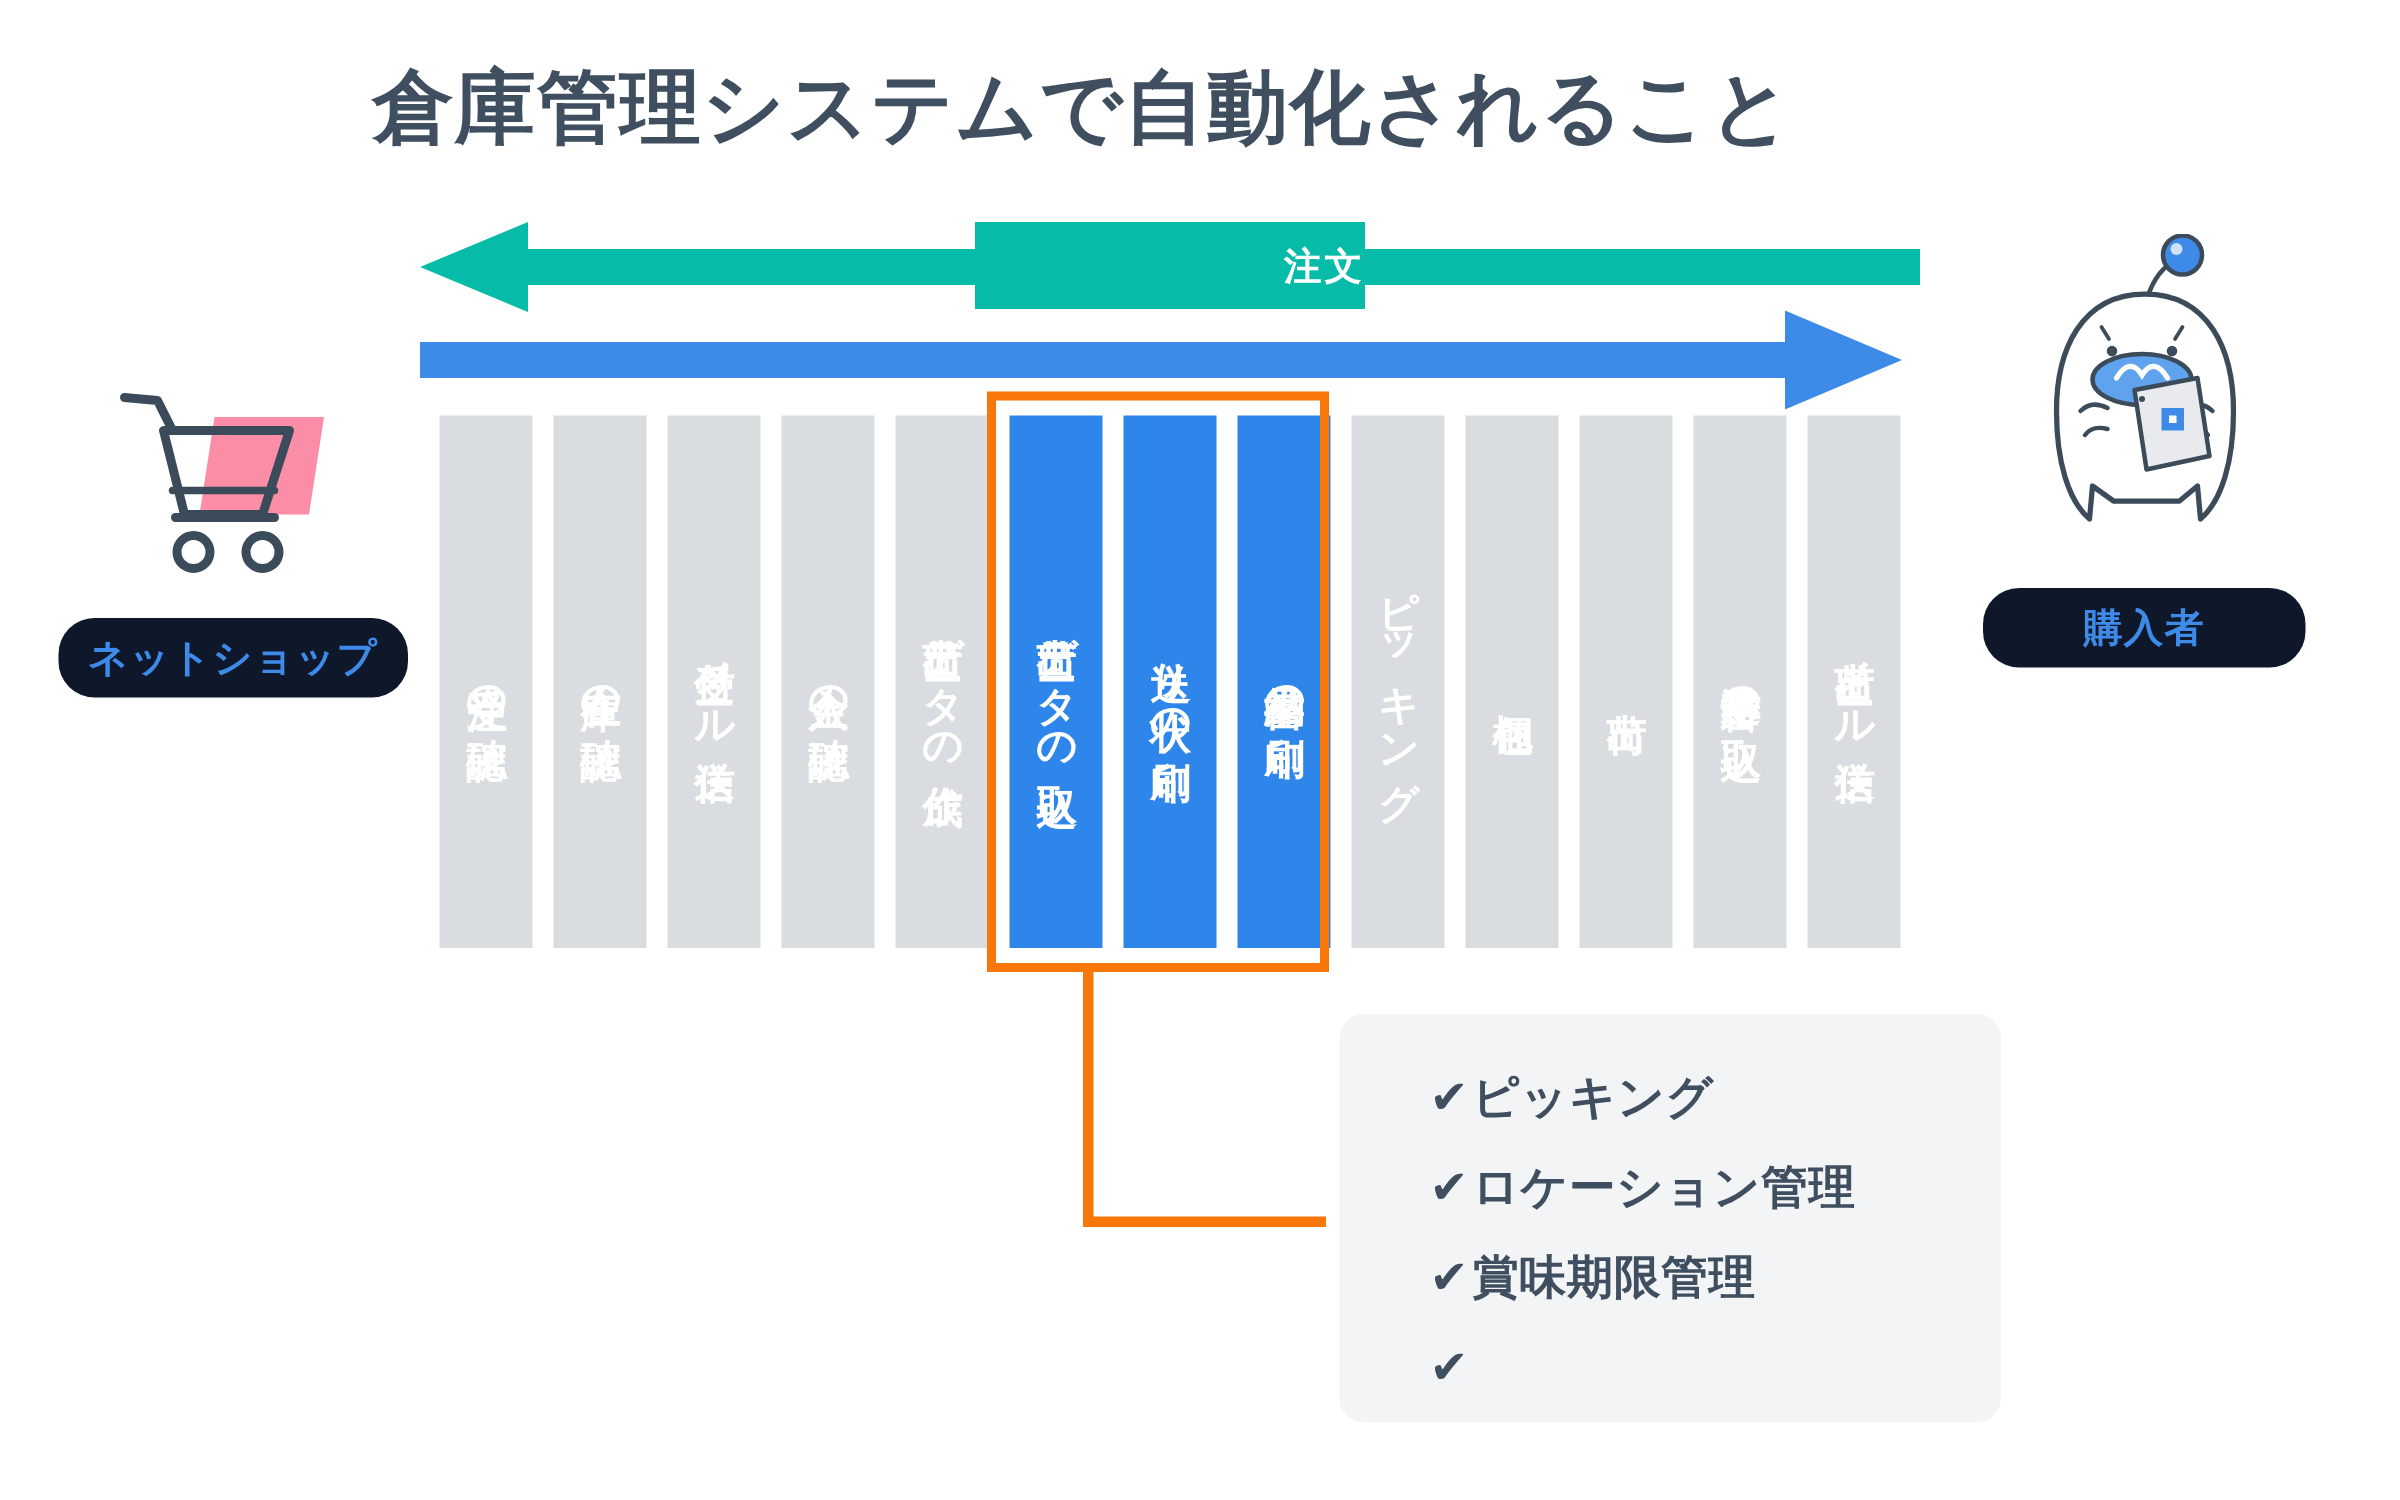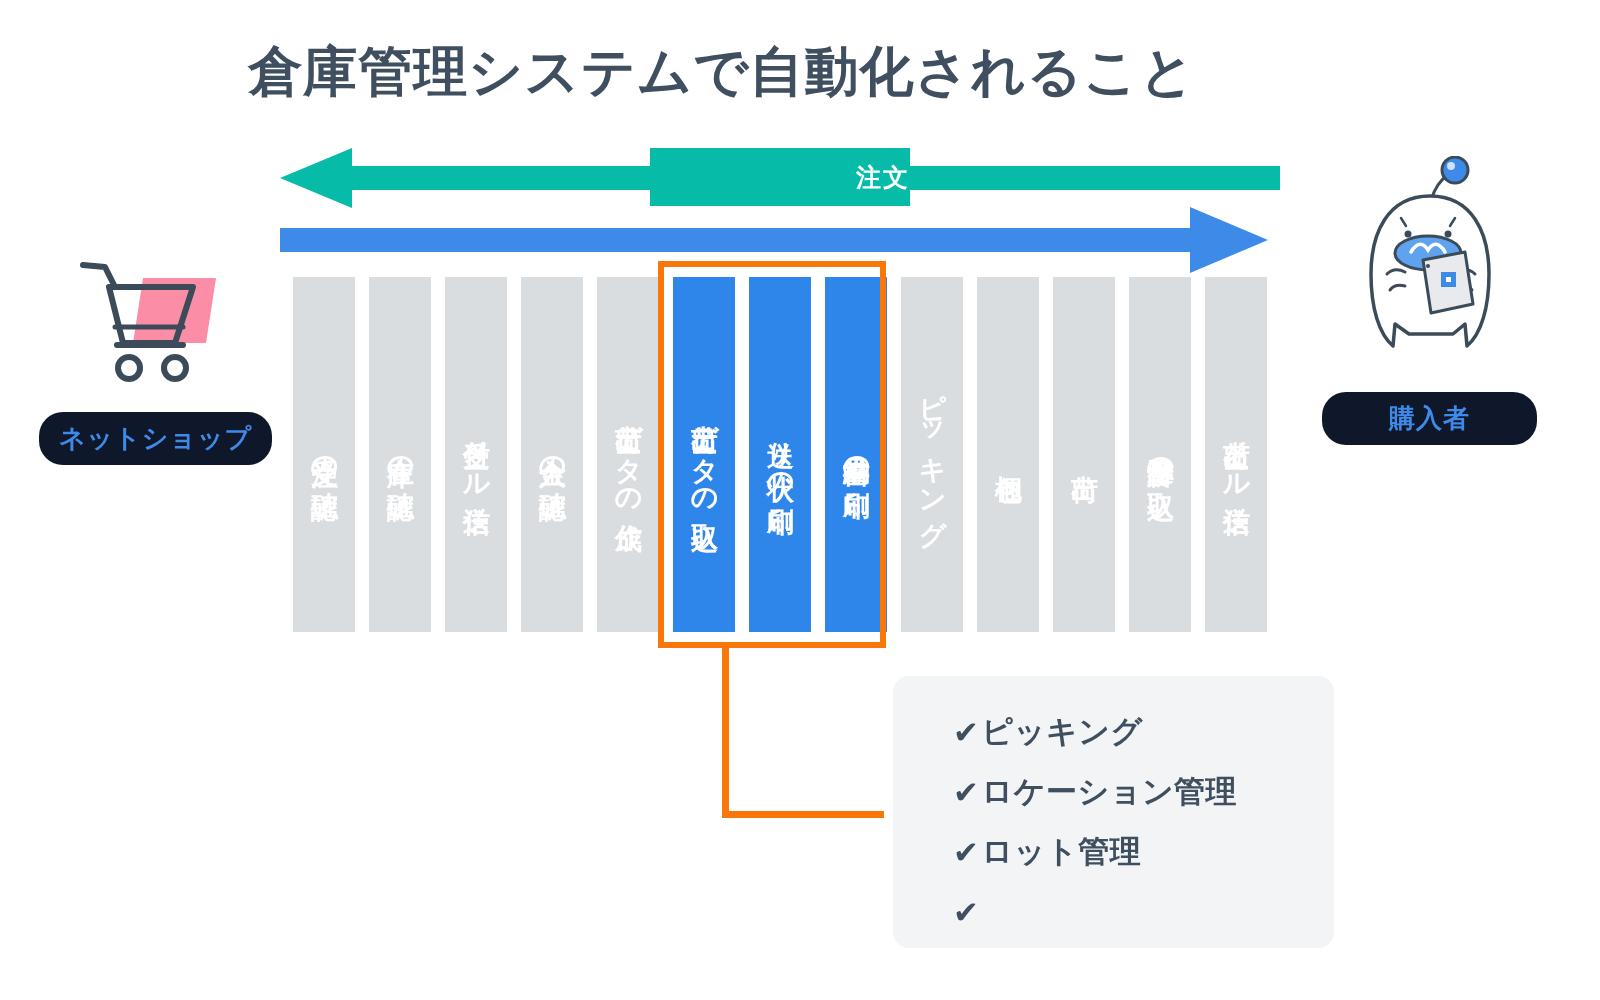--- a/index.html
+++ b/index.html
@@ -246,21 +246,21 @@
     <div class="feature-item">
       <span class="check-glyph">✔</span>
       <span>ピッキング</span>
     </div>
     <div class="feature-item">
       <span class="check-glyph">✔</span>
       <span>ロケーション管理</span>
     </div>
     <div class="feature-item">
       <span class="check-glyph">✔</span>
-      <span>ロット管理</span>
+      <span>賞味期限管理</span>
     </div>
     <div class="feature-item">
       <span class="check-glyph">✔</span>
     </div>
   </div>
 
   <div class="endpoint" id="endpoint-shop">
     <svg class="icon-art" width="170" height="135" viewBox="0 0 170 135">
       <polygon points="72,23 145,23 135,88 62,88" fill="#fb8da6"></polygon>
       <path d="M12 10 L34 12 L44 32" fill="none" stroke="#3c4b5a" stroke-width="6" stroke-linecap="round" stroke-linejoin="round"></path>

